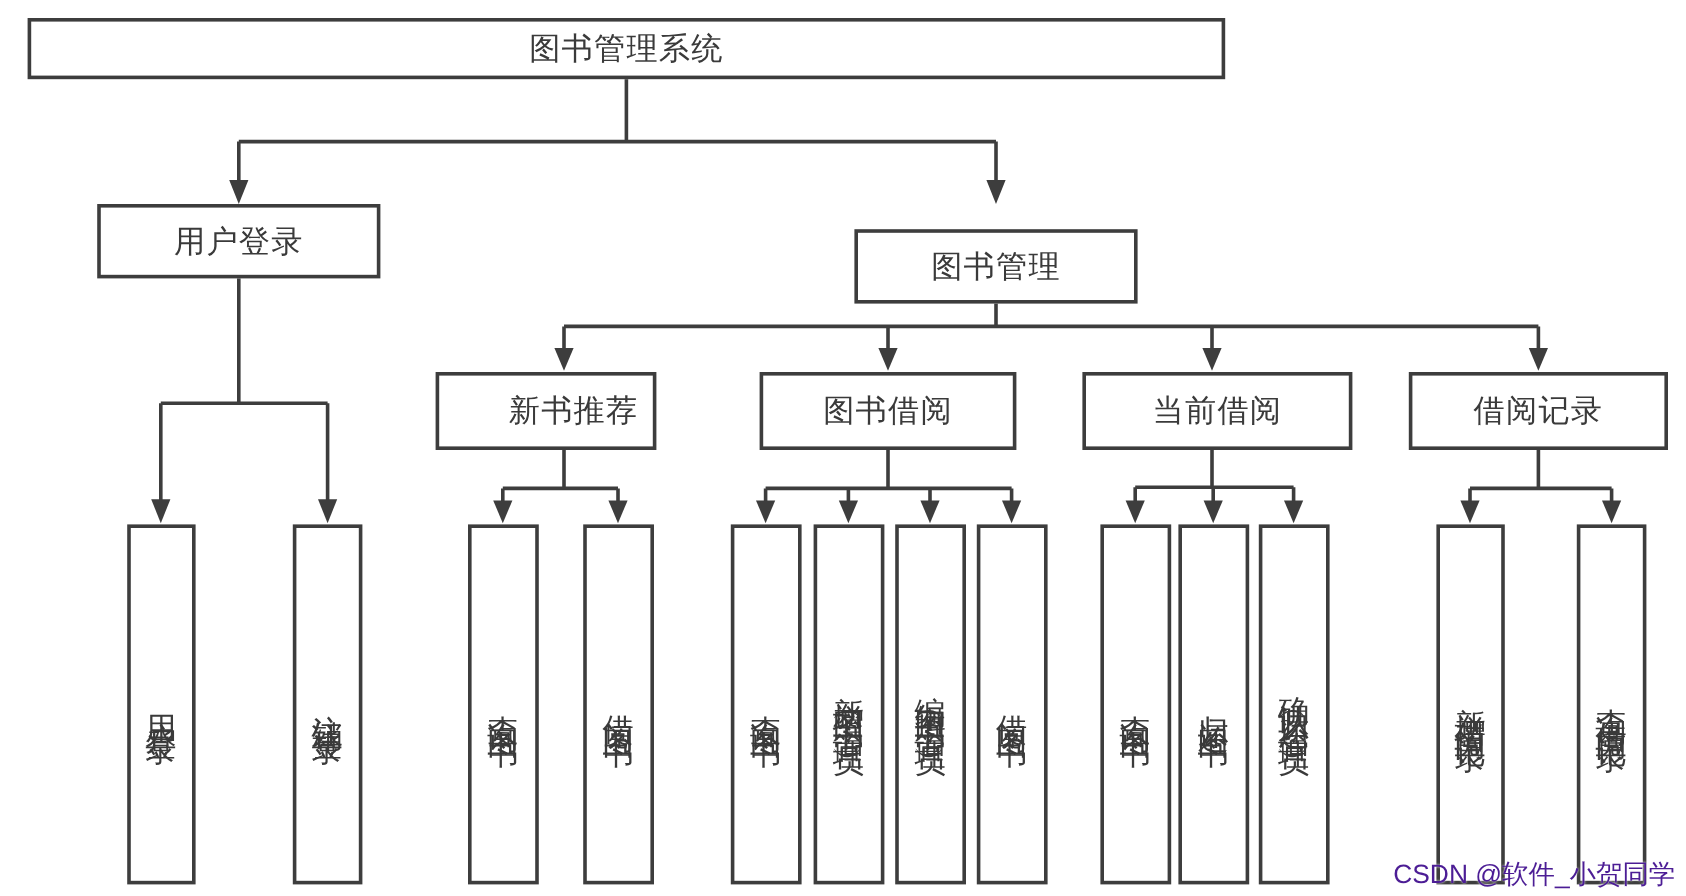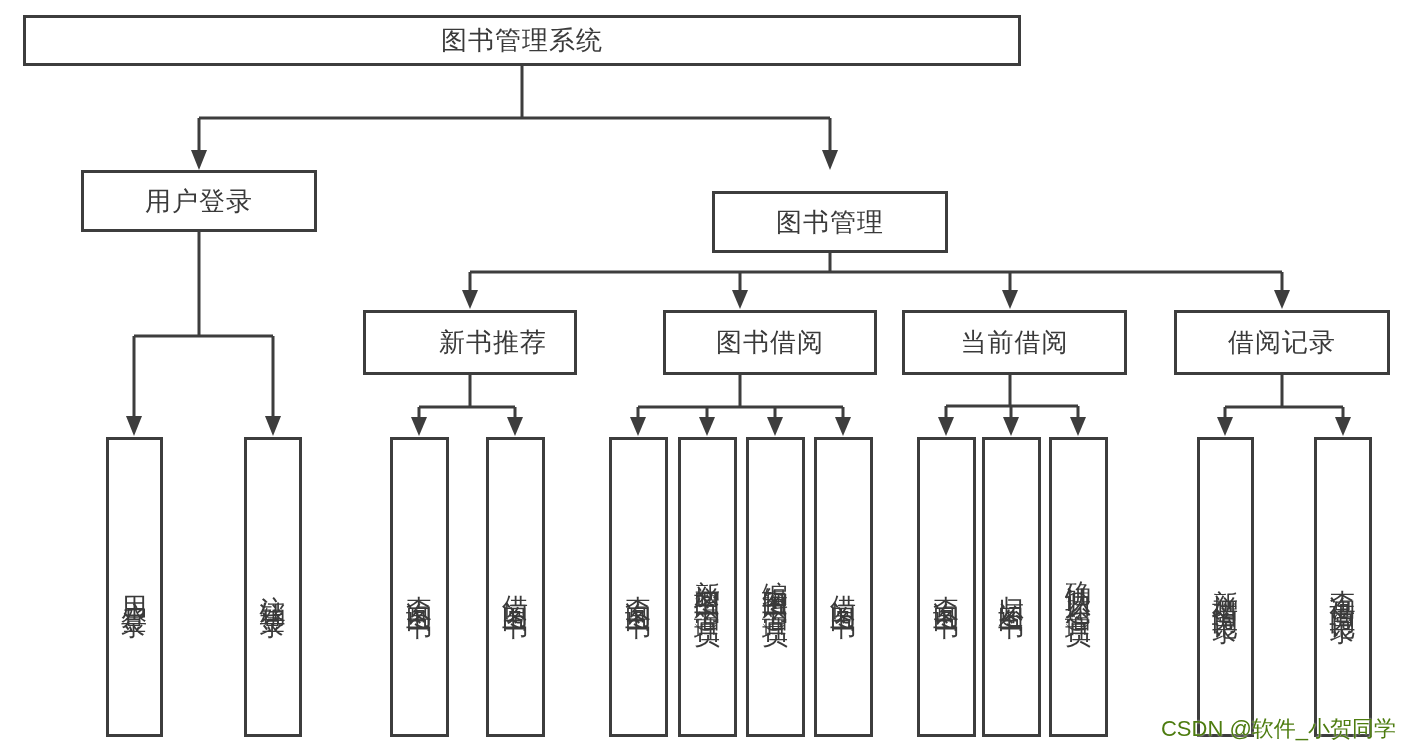--- a/index.html
+++ b/index.html
@@ -20,21 +20,21 @@
     color:#3a3a3a;z-index:2;
   }
   .hbox{font-size:26px;letter-spacing:1px;white-space:nowrap;}
   .vbox .vtext{
     writing-mode:vertical-rl;text-orientation:mixed;
     font-size:26px;letter-spacing:6px;line-height:1;
     color:#3a3a3a;
   }
   .watermark{
     position:absolute;left:1146px;top:714px;width:250px;
-    text-align:right;font-size:22px;color:#4d7c0f;
+    text-align:right;font-size:22px;color:#4c1d95;
     z-index:3;white-space:nowrap;
     text-shadow:0 0 2px #ffffff;
   }
 </style>
 </head>
 <body>
 
 <div class="stage">
 
   <svg class="connectors" viewBox="0 0 1405 747" xmlns="http://www.w3.org/2000/svg">
@@ -84,24 +84,24 @@
     <span>图书管理系统</span>
   </div>
 
   <div class="box hbox" style="left:81px;top:170px;width:236px;height:62px;">
     <span>用户登录</span>
   </div>
   <div class="box hbox" style="left:712px;top:170px;width:236px;height:62px;margin-top:21px;">
     <span>图书管理</span>
   </div>
 
-  <div class="box hbox" style="left:363px;top:310px;width:214px;height:65px;padding-left:46px;">
+  <div class="box hbox" style="left:363px;top:310px;width:184px;height:65px;padding-left:46px;">
     <span>新书推荐</span>
   </div>
-  <div class="box hbox" style="left:633px;top:310px;width:214px;height:65px;margin-left:30px;">
+  <div class="box hbox" style="left:633px;top:310px;width:214px;height:65px;">
     <span>图书借阅</span>
   </div>
   <div class="box hbox" style="left:902px;top:310px;width:225px;height:65px;">
     <span>当前借阅</span>
   </div>
   <div class="box hbox" style="left:1174px;top:310px;width:216px;height:65px;">
     <span>借阅记录</span>
   </div>
 
   <div class="box vbox" style="left:106px;top:437px;width:57px;height:300px;">

